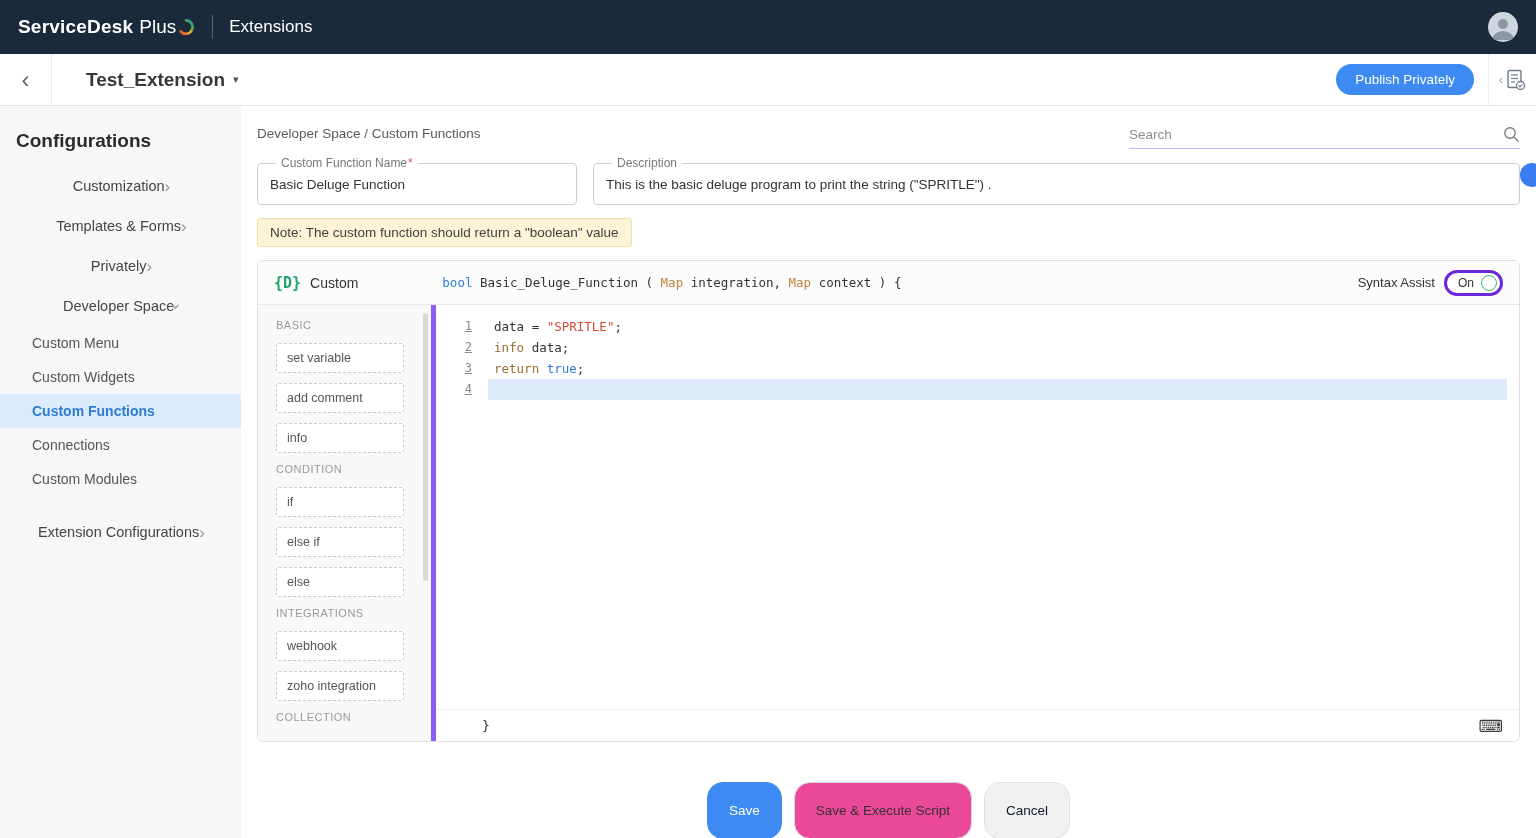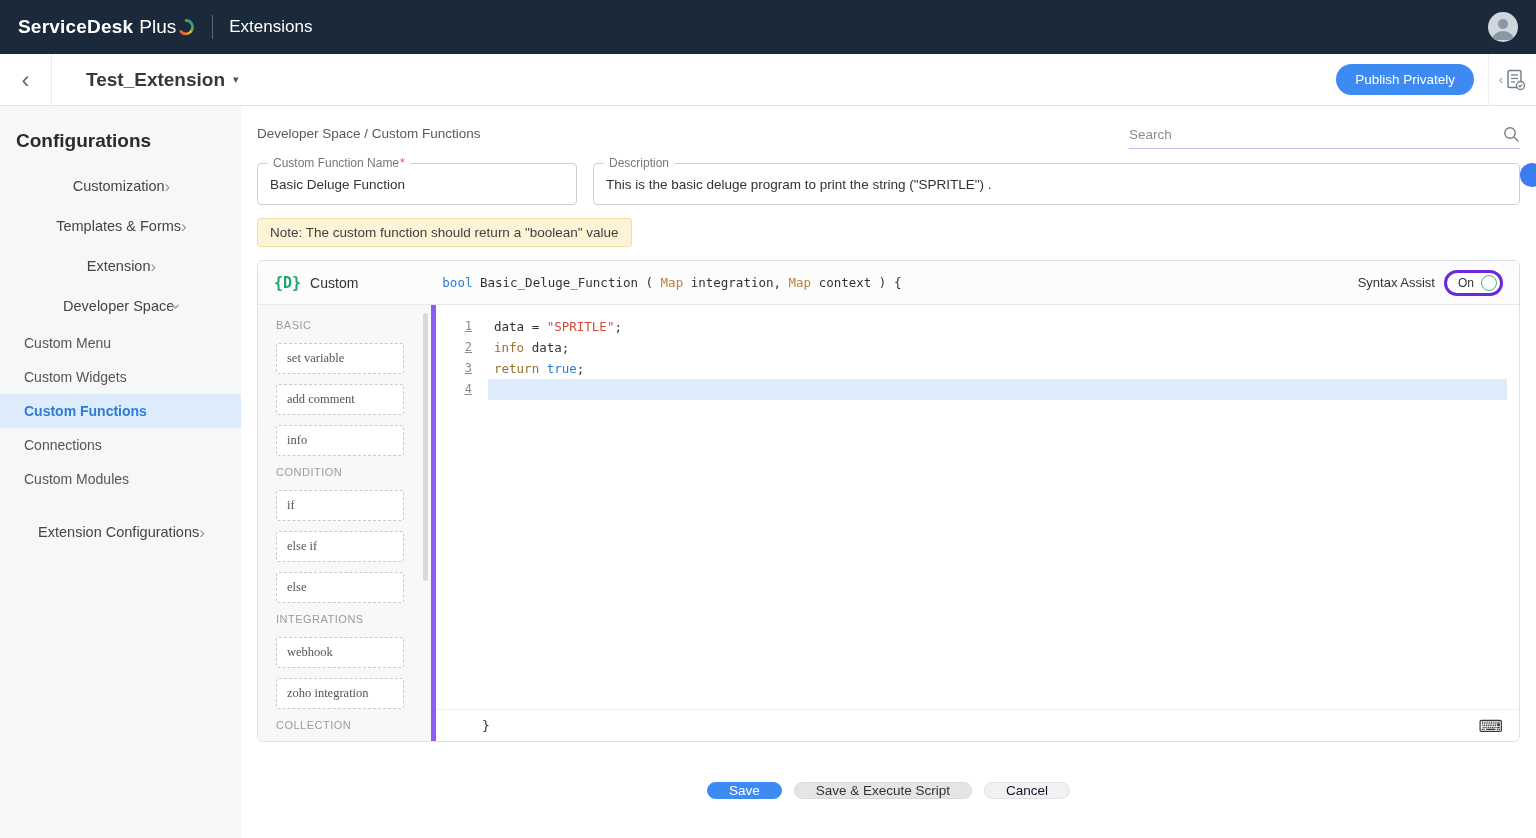--- a/index.html
+++ b/index.html
@@ -52,21 +52,21 @@
   .layout { display: flex; height: 732px; }
   .sidebar { width: 241px; flex: none; background: #f6f7f8; height: 100%; }
   .sidebar h2 { margin: 24px 16px 14px; font-size: 19px; color: #2b2b2b; }
   .nav-item {
     height: 40px; padding: 0 14px 0 16px; display: flex; align-items: center;
     justify-content: center; font-size: 14.5px; color: #454545; cursor: pointer;
   }
   .chev { color: #999; font-size: 17px; line-height: 1; }
   .chev.down { display: inline-block; transform: rotate(90deg); }
   .sub-item {
-    height: 34px; padding-left: 24px; display: flex; align-items: center;
+    height: 34px; padding-left: 32px; display: flex; align-items: center;
     font-size: 14px; color: #555; cursor: pointer;
   }
   .sub-item.active { background: #ddecfd; color: #2e7cd6; font-weight: 700; }
   .nav-item.spaced { margin-top: 16px; }
   
   .main { flex: 1; padding: 0 16px; position: relative; min-width: 0; }
   .crumb-row { display: flex; justify-content: space-between; align-items: flex-end; margin-top: 20px; }
   .breadcrumb { font-size: 13.5px; color: #5a5a5a; padding-bottom: 8px; }
   .search-box {
     width: 391px; border-bottom: 1px solid #c4b5fd; display: flex; align-items: center; padding-bottom: 5px;
@@ -77,21 +77,21 @@
   }
   .search-box input::placeholder { color: #8d8d8d; }
   .fields-row { display: flex; gap: 16px; margin-top: 14px; }
   .field {
     position: relative; border: 1px solid #cfcfcf; border-radius: 4px; height: 42px;
     display: flex; align-items: center; padding: 0 12px; background: #fff;
   }
   .field.name { width: 320px; flex: none; }
   .field.desc { flex: 1; }
   .field-label {
-    position: absolute; top: -8px; left: 10px; background: #fff; padding: 0 5px;
+    position: absolute; top: -8px; left: 18px; background: #fff; padding: 0 5px;
     font-size: 12px; color: #787878; white-space: nowrap;
   }
   .req { color: #e05252; margin-left: 1px; }
   .field-value { font-size: 13.5px; color: #333; white-space: nowrap; overflow: hidden; }
   .note {
     display: inline-block; margin-top: 13px; background: #fdf3d7; border: 1px solid #efdfab;
     border-radius: 3px; padding: 6px 12px; font-size: 13.5px; color: #3f3f3f;
   }
   
   .editor {
@@ -119,44 +119,44 @@
   .knob { width: 16px; height: 16px; border-radius: 50%; border: 1.5px solid #3cb878; background: #fff; }
   .ed-body { flex: 1; display: flex; min-height: 0; }
   .palette {
     width: 178px; flex: none; background: #f8f8f8; border-right: 5px solid #8b5cf6;
     padding: 14px 0 0 18px; position: relative; overflow: hidden;
   }
   .pal-title { font-size: 11px; color: #9b9b9b; letter-spacing: .5px; margin: 6px 0 12px; }
   .pal-title:first-child { margin-top: 0; }
   .pal-item {
     width: 128px; padding: 7px 0 7px 10px; border: 1px dashed #c9c9c9; background: #fff;
-    border-radius: 3px; font-size: 12.5px; color: #555; margin-bottom: 10px; cursor: grab; font-family: Liberation Serif, serif;
+    border-radius: 3px; font-size: 12.5px; color: #555; margin-bottom: 10px; cursor: grab;
   }
   .pal-scroll {
     position: absolute; right: 3px; top: 8px; width: 5px; height: 268px;
     background: #d9d9d9; border-radius: 3px;
   }
   .code-wrap { flex: 1; display: flex; flex-direction: column; min-width: 0; }
   .code-area { flex: 1; display: flex; min-height: 0; }
   .gutter {
     width: 52px; flex: none; padding-top: 11px; padding-right: 16px; text-align: right;
     font-family: "DejaVu Sans Mono", monospace; font-size: 12px; line-height: 21px; color: #8a8a8a;
   }
   .gutter span { display: block; text-decoration: underline; cursor: pointer; }
   .code { flex: 1; padding-top: 11px; position: relative; font-family: "DejaVu Sans Mono", monospace; font-size: 12.5px; line-height: 21px; color: #333; cursor: text; }
   .code-line { position: relative; z-index: 1; padding-left: 6px; height: 21px; }
   .hl-line { position: absolute; left: 0; right: 12px; top: 74px; height: 21px; background: #ddebfb; }
   .ed-footer { height: 32px; flex: none; border-top: 1px solid #efefef; display: flex; align-items: center; }
   .brace { margin-left: 46px; font-family: "DejaVu Sans Mono", monospace; font-size: 13px; color: #333; }
   .kbd-icon { margin-left: auto; margin-right: 16px; font-size: 17px; color: #3a3a3a; cursor: pointer; font-family: "DejaVu Sans", sans-serif; }
   
   .actions { display: flex; justify-content: center; gap: 12px; margin-top: 40px; }
-  .btn { border-radius: 16px; font-size: 13.5px; padding: 0 21px; cursor: pointer; font-family: "Liberation Sans", sans-serif; }
+  .btn { border-radius: 16px; font-size: 13.5px; padding: 20px 21px; cursor: pointer; font-family: "Liberation Sans", sans-serif; }
   .btn-save { background: #3d8bf2; color: #fff; border: 1px solid #3d8bf2; }
-  .btn-exec { background: #e5e5e5; color: #333; border: 1px solid #d9d9d9; }
+  .btn-exec { background: #ec4899; color: #333; border: 1px solid #d9d9d9; }
   .btn-cancel { background: #f1f1f1; color: #0f172a; border: 1px solid #e3e3e3; }
   .bubble {
     position: absolute; top: 57px; right: -8px; width: 24px; height: 24px;
     border-radius: 50%; background: #3b7cf0; cursor: pointer;
   }
 </style>
 </head>
 <body>
 
 <header class="topbar">
@@ -212,21 +212,21 @@
 
     <div class="nav-item">
       <span>Customization</span>
       <span class="chev">›</span>
     </div>
     <div class="nav-item">
       <span>Templates &amp; Forms</span>
       <span class="chev">›</span>
     </div>
     <div class="nav-item">
-      <span>Extension</span>
+      <span>Privately</span>
       <span class="chev">›</span>
     </div>
     <div class="nav-item">
       <span>Developer Space</span>
       <span class="chev down">›</span>
     </div>
 
     <div class="sub-item">
       <span>Custom Menu</span>
     </div>

